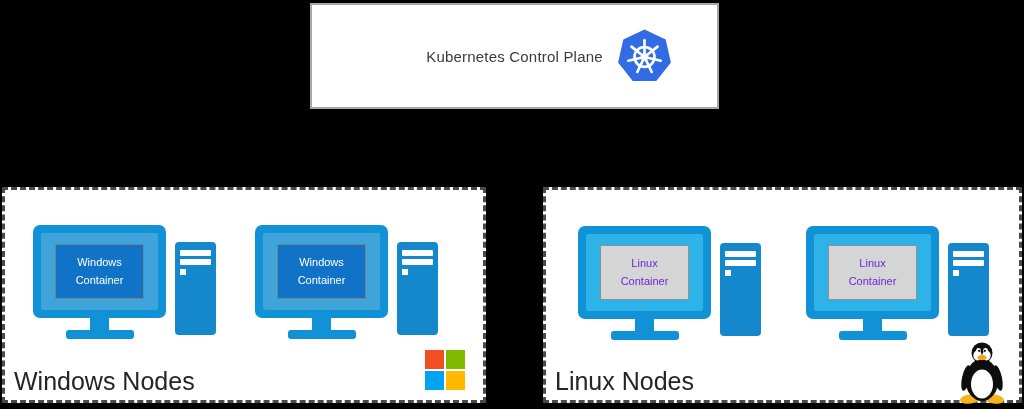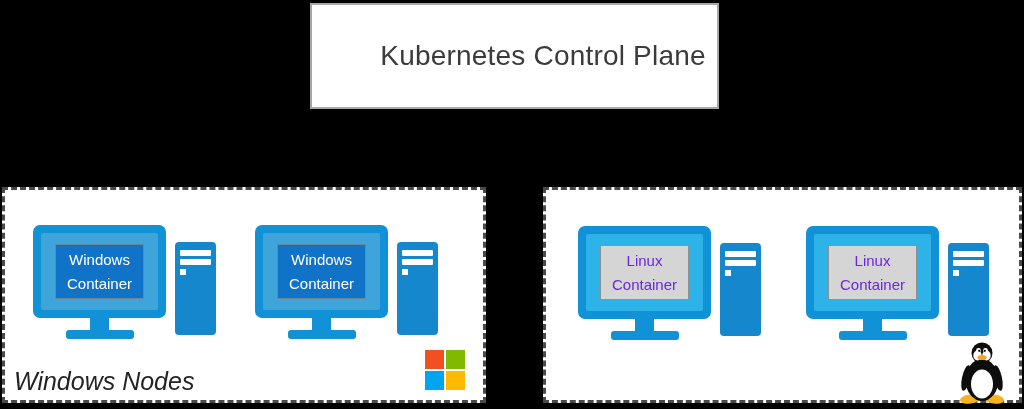--- a/index.html
+++ b/index.html
@@ -8,58 +8,57 @@
     font-family:"Liberation Sans", sans-serif; overflow:hidden;
   }
 
   
   .control-plane {
     position:absolute; left:310px; top:3px; width:409px; height:106px;
     background:#ffffff; border:2px solid #a6a6a6; box-sizing:border-box;
     display:flex; align-items:center; justify-content:center; gap:13px;
     padding-left:70px;
   }
-  .cp-title { font-size:28px; color:#3b3b3b; letter-spacing:0.2px; white-space:nowrap; }
+  .cp-title { font-size:15px; color:#3b3b3b; letter-spacing:0.2px; white-space:nowrap; }
 
   
   .connector { position:absolute; background:#000000; }
   .conn-v-main  { left:511px; top:105px; width:3px; height:48px; }
   .conn-h       { left:244px; top:150px; width:537px; height:3px; }
   .conn-v-left  { left:244px; top:150px; width:3px; height:38px; }
   .conn-v-right { left:778px; top:150px; width:3px; height:38px; }
 
   
   .node-box {
     position:absolute; top:187px; height:216px; background:#ffffff;
     border:3px dashed #4a4a4a; box-sizing:border-box;
   }
   .node-box.windows { left:2px;   width:484px; }
   .node-box.linux   { left:543px; width:479px; }
   .node-label {
     position:absolute; left:9px; bottom:4px; font-size:25px; color:#242424;
     white-space:nowrap;
-    font-style:italic;
   }
 
   
   .computer { position:absolute; width:212px; height:115px; }
   .monitor {
     position:absolute; left:0; top:0; width:133px; height:93px;
     background:#1191d6; border-radius:7px;
   }
   .screen {
     position:absolute; left:8px; top:8px; right:8px; bottom:8px;
     border-radius:2px; display:flex; align-items:center; justify-content:center;
   }
   .screen-win   { background:#3ea4da; }
   .screen-linux { background:#2db3e8; }
   .cbox {
     width:89px; height:55px; box-sizing:border-box;
     display:flex; flex-direction:column; align-items:center; justify-content:center;
-    font-size:15px; line-height:1.6; text-align:center;
+    font-size:11px; line-height:1.6; text-align:center;
   }
   .cbox-win   { background:#1173c8; color:#ffffff; border:1px solid #6b8796; }
   .cbox-linux { background:#d5d5d5; color:#6d28d9; border:1px solid #8f8f8f; }
   .neck { position:absolute; left:57px; top:93px;  width:19px; height:12px; background:#1191d6; }
   .base { position:absolute; left:33px; top:105px; width:68px; height:9px;  background:#1191d6; border-radius:3px; }
   .tower {
     position:absolute; left:142px; top:17px; width:41px; height:93px;
     background:#1588cd; border-radius:4px;
   }
   .tbar { position:absolute; left:5px; width:31px; height:6px; background:#fff; border-radius:1px; }
@@ -202,15 +201,16 @@
       <ellipse cx="24" cy="44" rx="11" ry="14.5" fill="#ffffff"></ellipse>
       <ellipse cx="19.5" cy="15.5" rx="4.2" ry="5" fill="#ffffff"></ellipse>
       <ellipse cx="28.5" cy="15.5" rx="4.2" ry="5" fill="#ffffff"></ellipse>
       <circle cx="20.5" cy="10.5" r="2.4" fill="#ffffff"></circle>
       <circle cx="27.5" cy="10.5" r="2.4" fill="#ffffff"></circle>
       <circle cx="21.2" cy="10.8" r="1.1" fill="#000000"></circle>
       <circle cx="26.8" cy="10.8" r="1.1" fill="#000000"></circle>
       <ellipse cx="24" cy="17.5" rx="4.6" ry="2.6" fill="#f6a41f"></ellipse>
     </svg>
 
+    <div class="node-label">Linux Nodes</div>
   </div>
 
 </div>
 
 </body></html>

